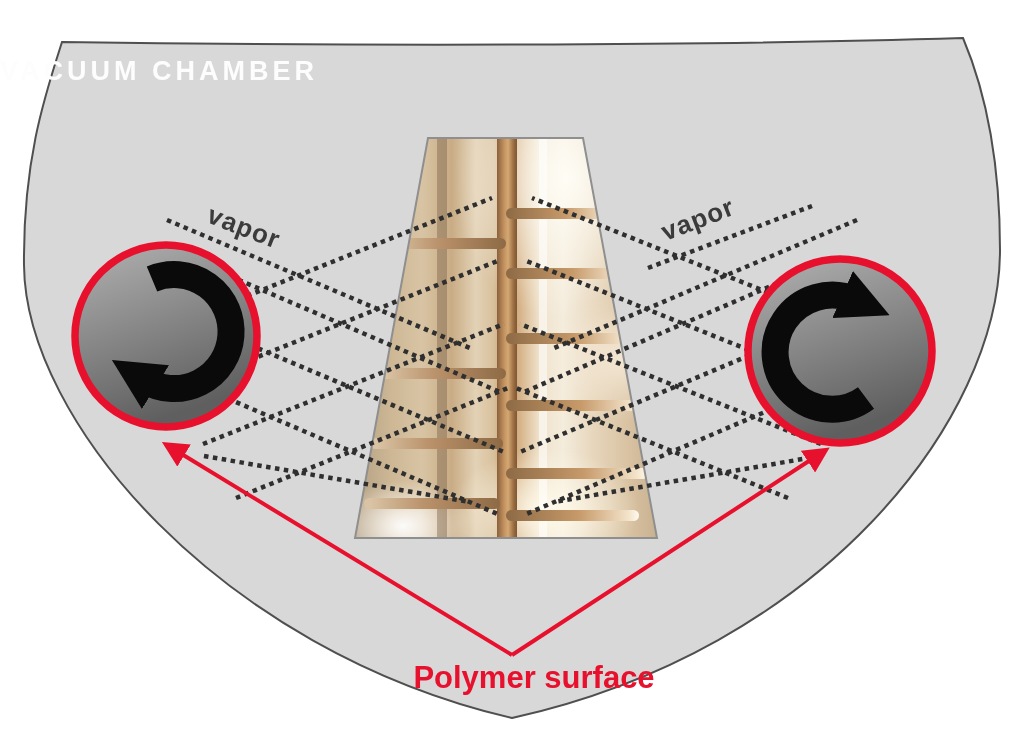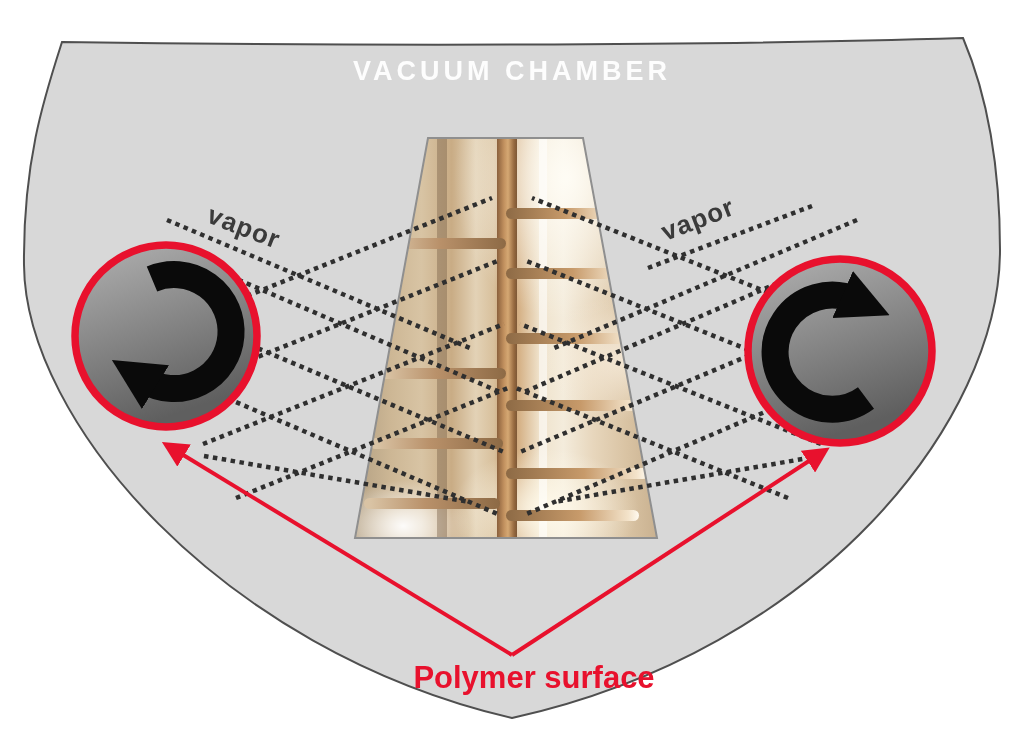--- a/index.html
+++ b/index.html
@@ -18,21 +18,21 @@
         #d8c09c 46%,#c59a6b 50%,#d4af83 54%,#efe2cb 61%,#f4ecdc 69%,#e7d6bc 79%,
         #d9c3a3 90%,#c9b190 100%);}
   .photo .vpost{position:absolute;top:0;bottom:0;}
   .vpost.main{left:47%;width:6.5%;
     background:linear-gradient(90deg,#8a603c,#c2915f 35%,#d5a873 55%,#96693f 85%,#7d5836);}
   .vpost.a{left:27%;width:3.5%;background:rgba(118,96,72,.42);}
   .vpost.b{left:61%;width:2.5%;background:rgba(255,255,255,.55);}
   .rod{position:absolute;height:11px;border-radius:6px;
     background:linear-gradient(90deg,#8d6a45,#c79a6a 55%,#f3e3ca 92%,#fffaf0);}
   .rod.l{background:linear-gradient(270deg,#8d6a45,#b9916a 55%,#d9c3a4 95%);}
-  .title{position:absolute;left:0;right:0;top:56px;text-align:center;z-index:3;
+  .title{position:absolute;left:0;right:0;top:56px;z-index:3;
     color:#fdfdfd;font-weight:bold;font-size:27px;letter-spacing:4px;}
   .vapor{position:absolute;z-index:3;color:#3b3b3b;font-weight:bold;font-size:26px;
     letter-spacing:1px;}
   .vapor-left{left:206px;top:212px;transform:rotate(21deg);}
   .vapor-right{left:660px;top:204px;transform:rotate(-21deg);}
   .polymer{position:absolute;left:0;right:0;top:660px;text-align:center;z-index:3;
     color:#e8112d;font-weight:bold;font-size:31px;margin-left:44px;}
 </style>
 </head>
 <body>

